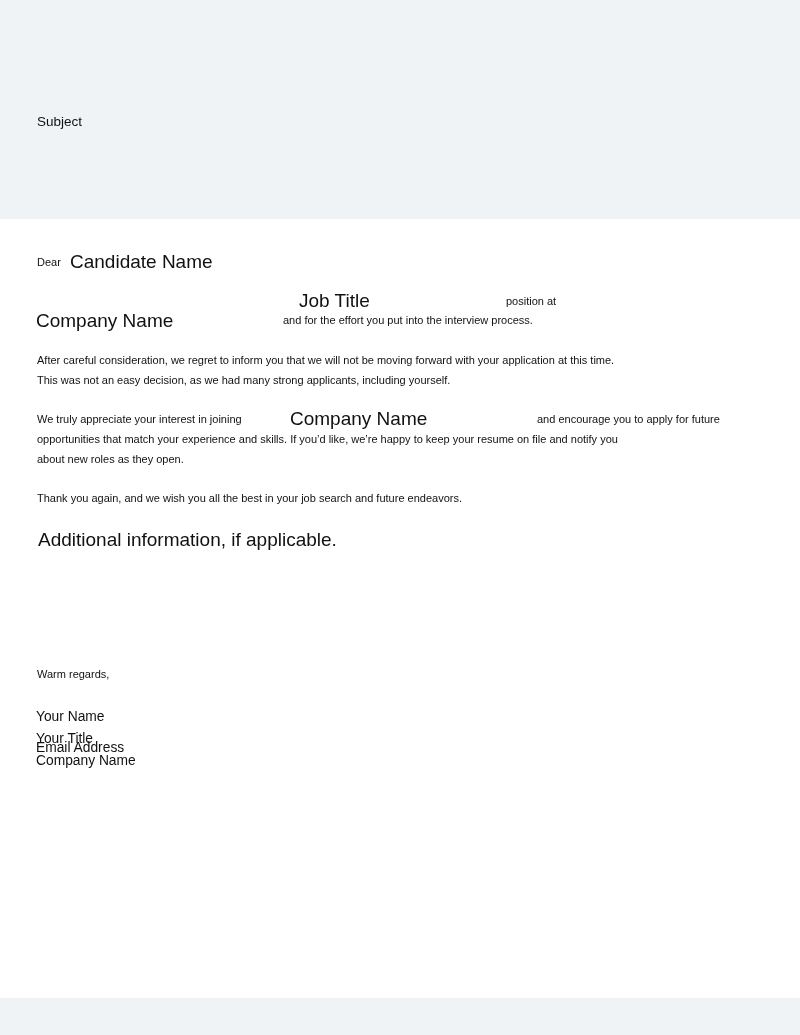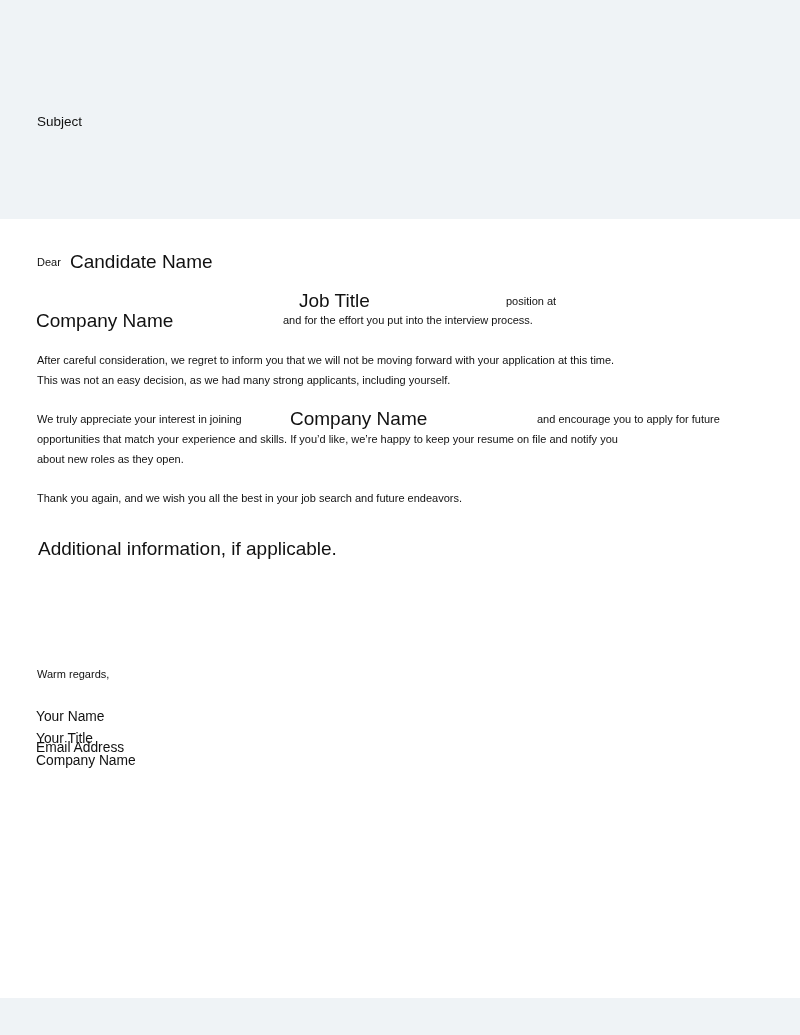--- a/index.html
+++ b/index.html
@@ -63,21 +63,21 @@
   <div class="body-line" style="top:370px;">This was not an easy decision, as we had many strong applicants, including yourself.</div>
 
   <div class="body-line" style="top:409px;">We truly appreciate your interest in joining</div>
   <div class="inline-field" style="left:290px; top:409px; width:245px;">Company Name</div>
   <div class="body-line" style="left:537px; top:409px;">and encourage you to apply for future</div>
   <div class="body-line" style="top:429px;">opportunities that match your experience and skills. If you’d like, we’re happy to keep your resume on file and notify you</div>
   <div class="body-line" style="top:449px;">about new roles as they open.</div>
 
   <div class="body-line" style="top:488px;">Thank you again, and we wish you all the best in your job search and future endeavors.</div>
 
-  <div class="inline-field" style="left:38px; top:530px; width:725px; height:100px;margin-top:9px;">Additional information, if applicable.</div>
+  <div class="inline-field" style="left:38px; top:530px; width:725px; height:100px;">Additional information, if applicable.</div>
 
   <div class="body-line" style="top:664px;">Warm regards,</div>
 
   <div class="sig-line" style="top:707px;">Your Name</div>
   <div class="sig-line" style="top:729px;">Your Title</div>
   <div class="sig-line" style="top:751px;">Company Name</div>
   <div class="sig-line" style="top:738px;">Email Address</div>
 
   <div class="footer-band"></div>
 </div>

